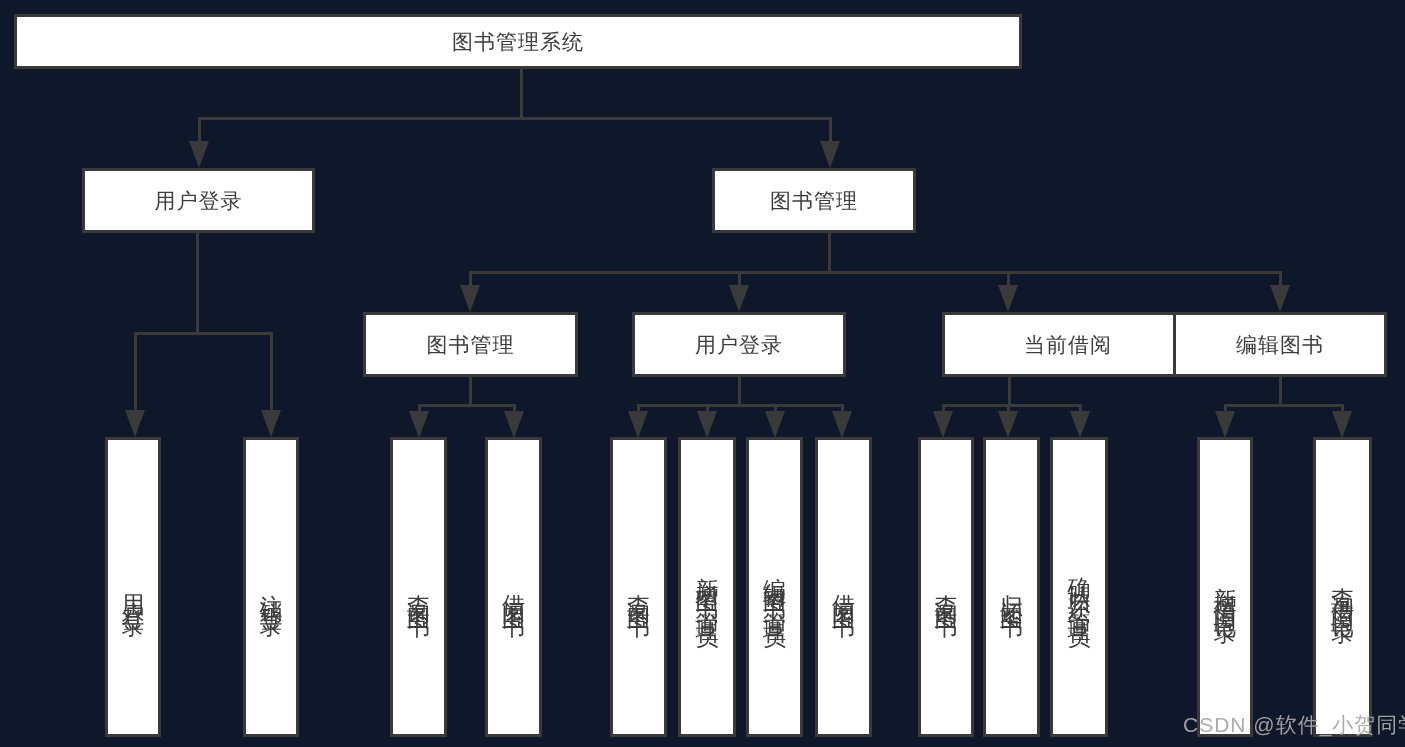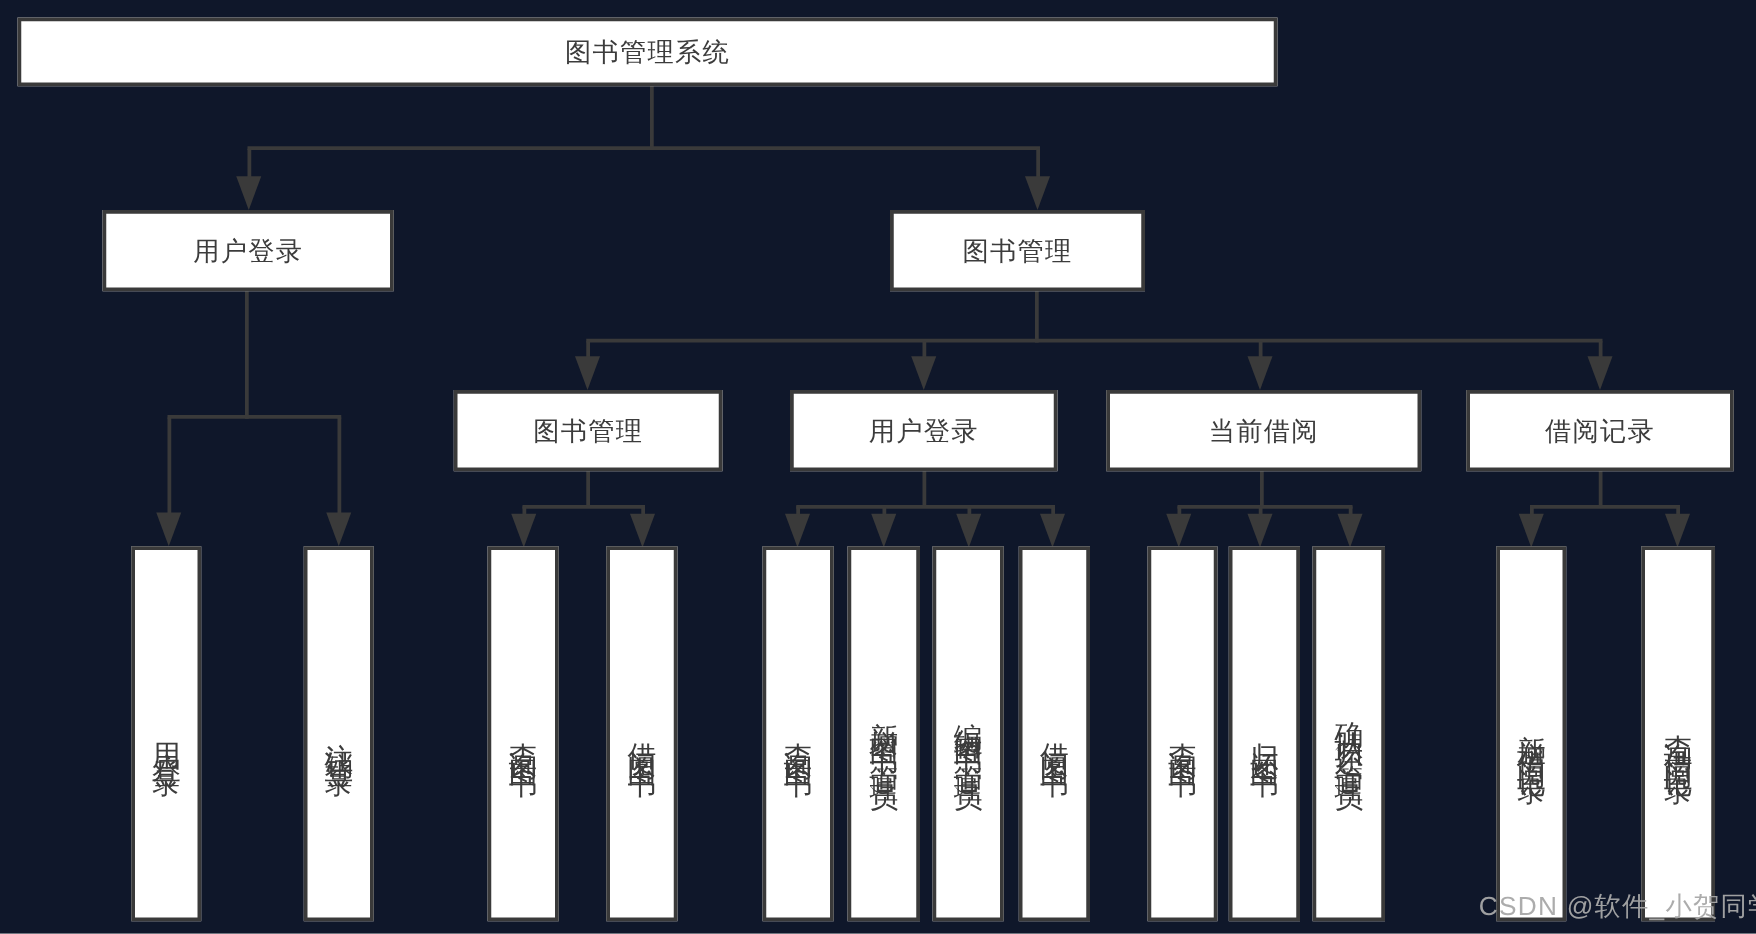--- a/index.html
+++ b/index.html
@@ -88,25 +88,25 @@
   <div class="arrow" style="left:998px;top:285px;"></div>
   <div class="vline" style="left:1279px;top:273px;height:16px;"></div>
   <div class="arrow" style="left:1270px;top:285px;"></div>
 
   <div class="box" style="left:363px;top:312px;width:215px;height:65px;">
     <span>图书管理</span>
   </div>
   <div class="box" style="left:632px;top:312px;width:214px;height:65px;">
     <span>用户登录</span>
   </div>
-  <div class="box" style="left:885px;top:312px;width:252px;height:65px;">
+  <div class="box" style="left:942px;top:312px;width:252px;height:65px;">
     <span>当前借阅</span>
   </div>
   <div class="box" style="left:1173px;top:312px;width:214px;height:65px;">
-    <span>借阅记录</span>
+    <span>编辑图书</span>
   </div>
 
   <div class="vline" style="left:469px;top:377px;height:29px;"></div>
   <div class="hline" style="left:418px;top:404px;width:98px;"></div>
   <div class="vline" style="left:418px;top:405px;height:10px;"></div>
   <div class="arrow" style="left:409px;top:411px;"></div>
   <div class="vline" style="left:513px;top:405px;height:10px;"></div>
   <div class="arrow" style="left:504px;top:411px;"></div>
 
   <div class="vline" style="left:738px;top:377px;height:29px;"></div>

